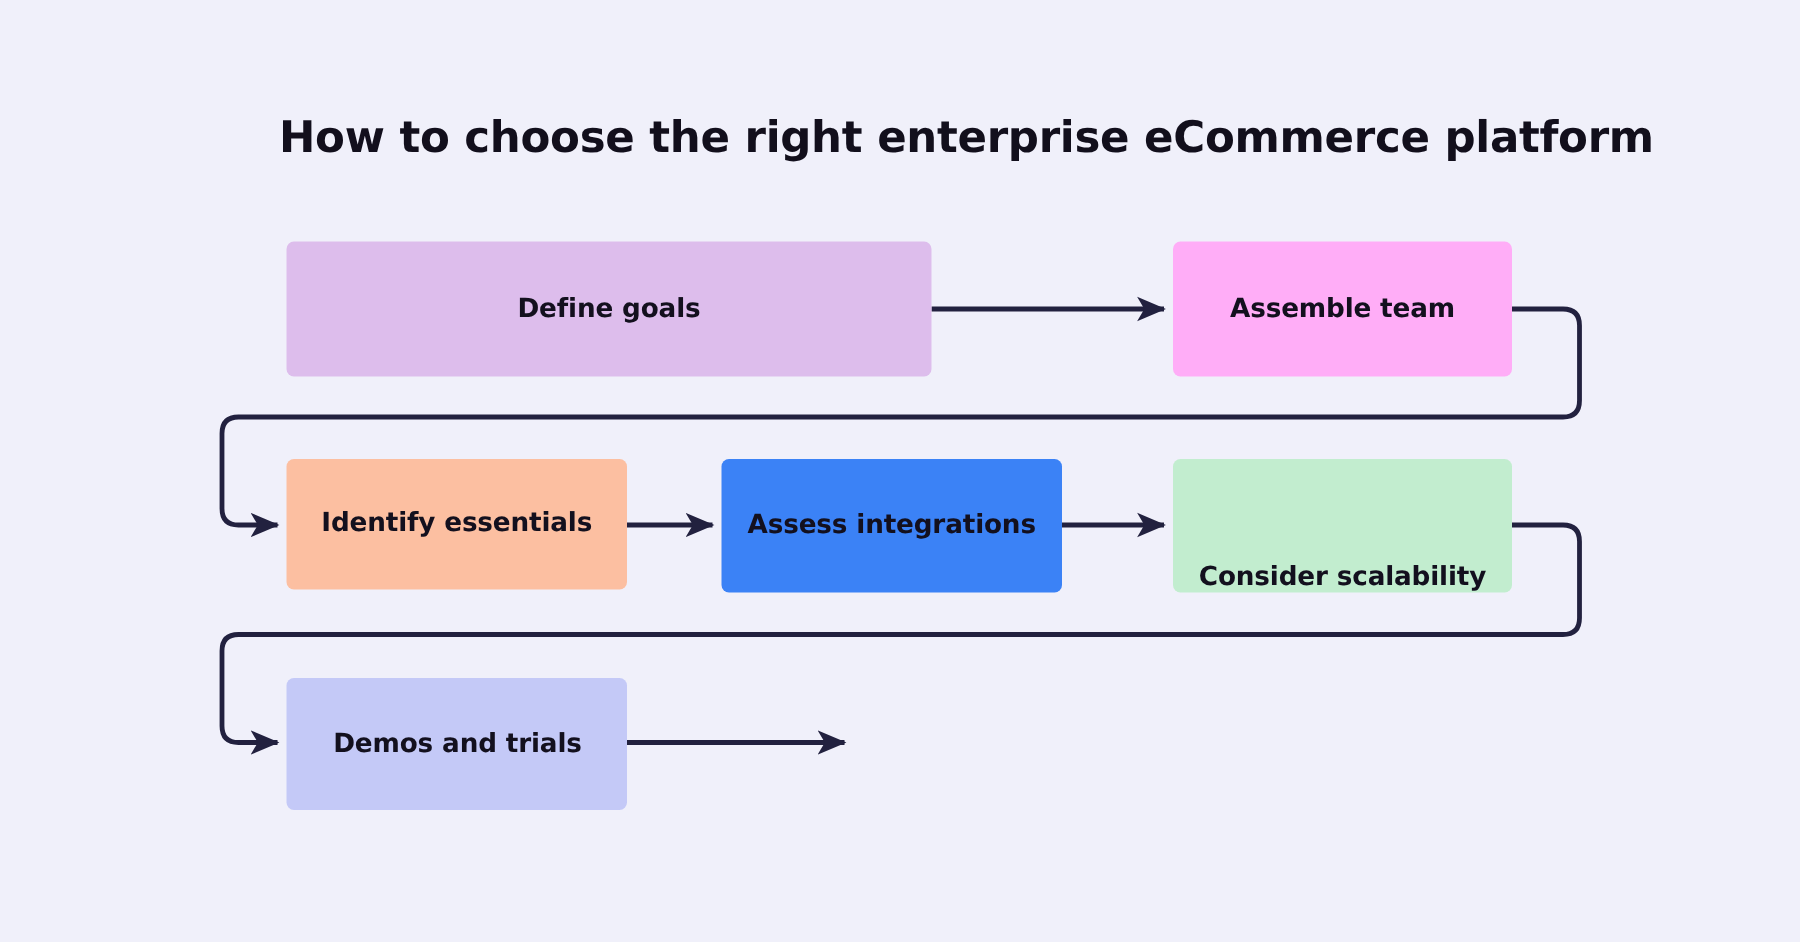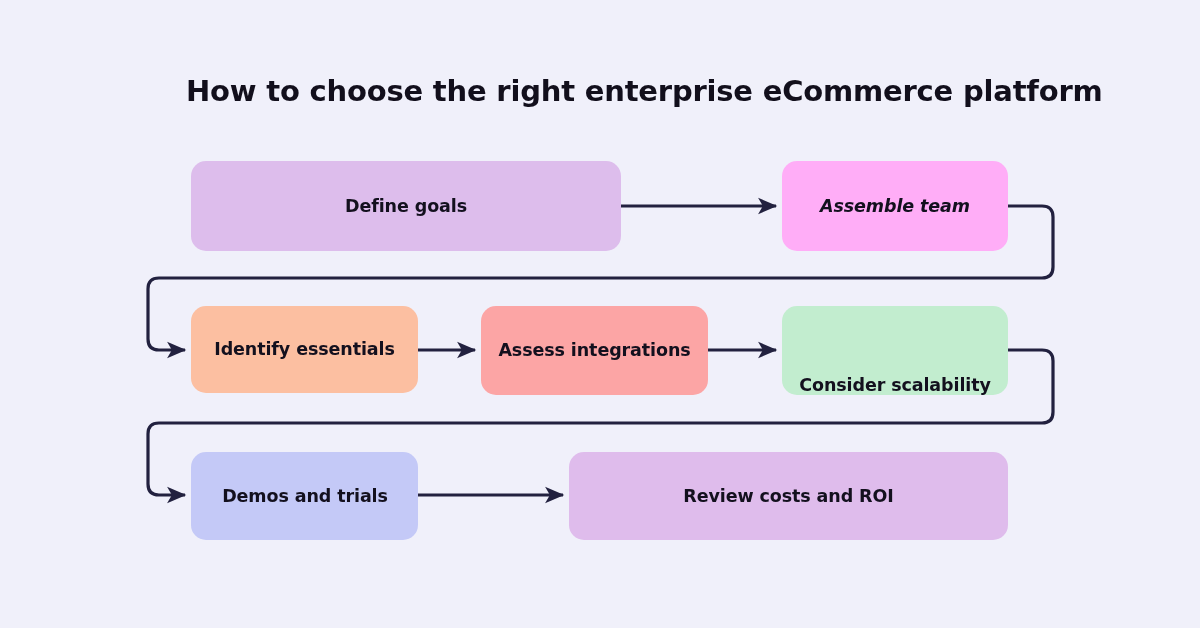--- a/index.html
+++ b/index.html
@@ -17,21 +17,21 @@
     width:840px;
     font-size:29px;
     font-weight:bold;
     color:#120f1c;
     letter-spacing:-0.2px;
     white-space:nowrap;
   }
 
   .node {
     position:absolute;
-    border-radius:15px;
+    border-radius:5px;
     display:flex;
     align-items:center;
     justify-content:center;
     text-align:center;
     font-size:17.5px;
     font-weight:bold;
     color:#13101e;
     letter-spacing:-0.1px;
     padding:0 12px;
     line-height:1.15;
@@ -71,37 +71,34 @@
                L159,423 Q148,423 148,434 L148,484 Q148,495 159,495 L185,495" marker-end="url(#arrowhead)"></path>
 
       <path d="M418,495 L563,495" marker-end="url(#arrowhead)"></path>
     </g>
   </svg>
 
   <div class="node" style="left: 191px; top: 161px; width: 430px; height: 90px; background-color: rgb(221, 189, 236);">
     <span>Define goals</span>
   </div>
 
-  <div class="node" style="left: 782px; top: 161px; width: 226px; height: 90px; background-color: rgb(255, 173, 247); font-style: italic;">
+  <div class="node" style="left: 782px; top: 161px; width: 226px; height: 90px; background-color: rgb(255, 173, 247);">
     <span>Assemble team</span>
   </div>
 
   <div class="node" style="left: 191px; top: 306px; width: 227px; height: 87px; background-color: rgb(252, 191, 161);">
     <span>Identify essentials</span>
   </div>
 
-  <div class="node" style="left: 481px; top: 306px; width: 227px; height: 89px; background-color: #fca5a5;">
+  <div class="node" style="left: 481px; top: 306px; width: 227px; height: 89px; background-color: #3b82f6;">
     <span>Assess integrations</span>
   </div>
 
   <div class="node" style="left: 782px; top: 306px; width: 226px; height: 89px; background-color: rgb(194, 237, 207); align-items: flex-end;">
     <span>Consider scalability</span>
   </div>
 
   <div class="node" style="left: 191px; top: 452px; width: 227px; height: 88px; background-color: rgb(196, 201, 247); padding-left: 13px;">
     <span>Demos and trials</span>
   </div>
 
-  <div class="node" style="left: 569px; top: 452px; width: 439px; height: 88px; background-color: rgb(223, 188, 236);">
-    <span>Review costs and ROI</span>
-  </div>
 
 </div>
 
 </body></html>

